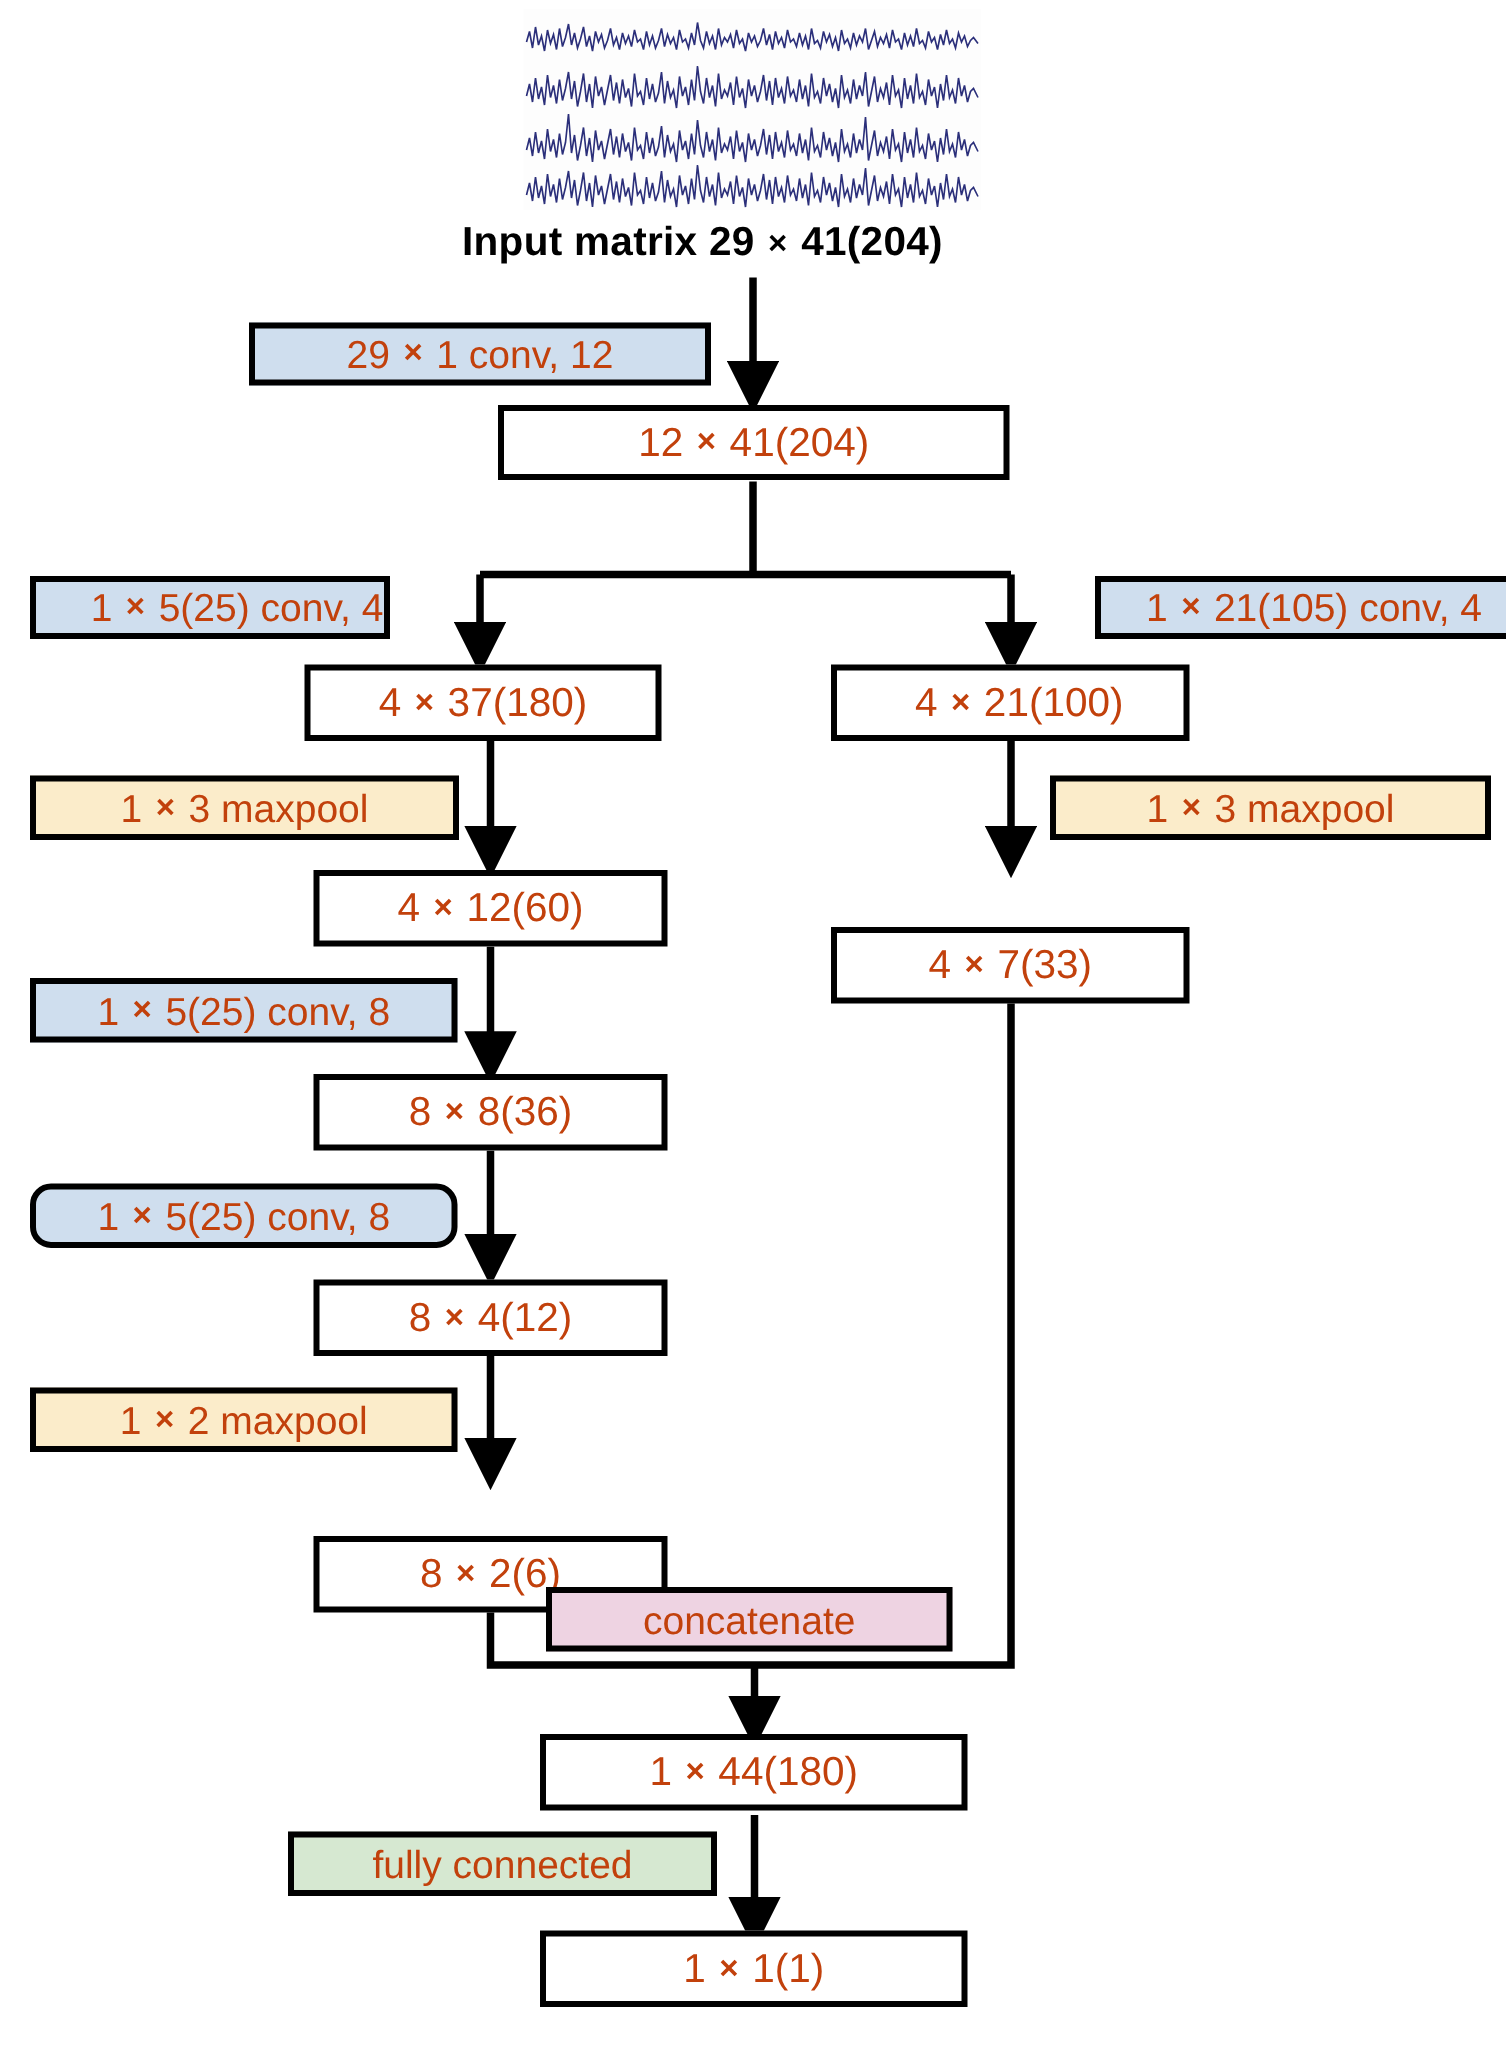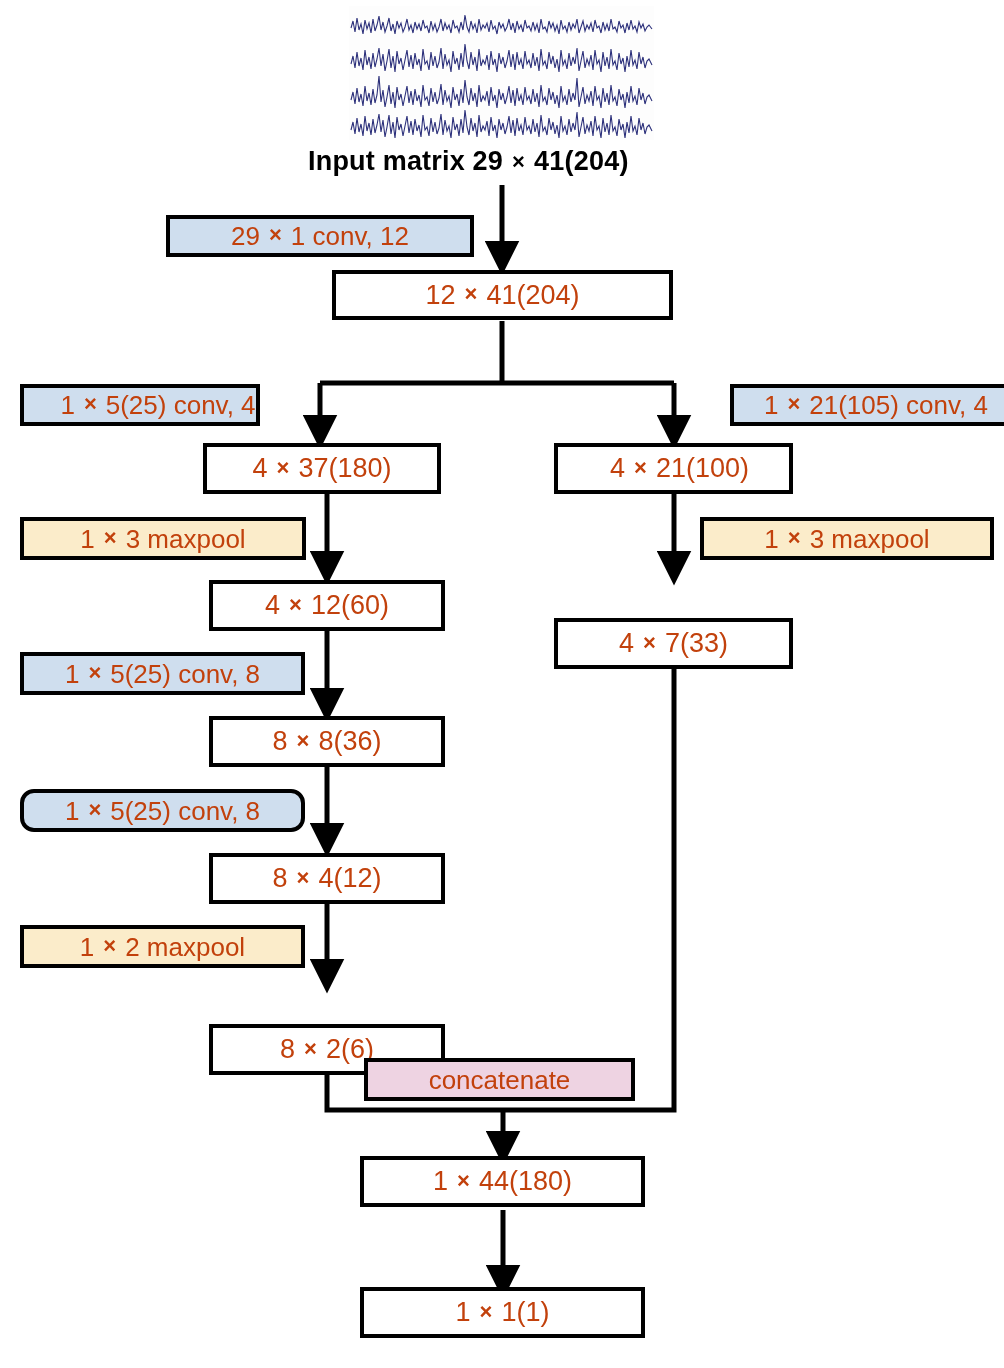--- a/index.html
+++ b/index.html
@@ -90,15 +90,16 @@
 
   <div class="box op conv" style="left:20px;top:789px;width:285px;height:43px;border-radius:14px;">1<span class="times">×</span>5(25) conv, 8</div>
   <div class="box dim" style="left:209px;top:853px;width:236px;height:51px;">8<span class="times">×</span>4(12)</div>
 
   <div class="box op pool" style="left:20px;top:925px;width:285px;height:43px;">1<span class="times">×</span>2 maxpool</div>
   <div class="box dim" style="left:209px;top:1024px;width:236px;height:51px;">8<span class="times">×</span>2(6)</div>
 
   <div class="box op cat" style="left:364px;top:1058px;width:271px;height:43px;">concatenate</div>
 
   <div class="box dim" style="left:360px;top:1156px;width:285px;height:51px;">1<span class="times">×</span>44(180)</div>
+  <div class="box op fc" style="left:192px;top:1221px;width:286px;height:43px;">fully connected</div>
   <div class="box dim" style="left:360px;top:1287px;width:285px;height:51px;">1<span class="times">×</span>1(1)</div>
 
 </div>
 
 </body></html>

